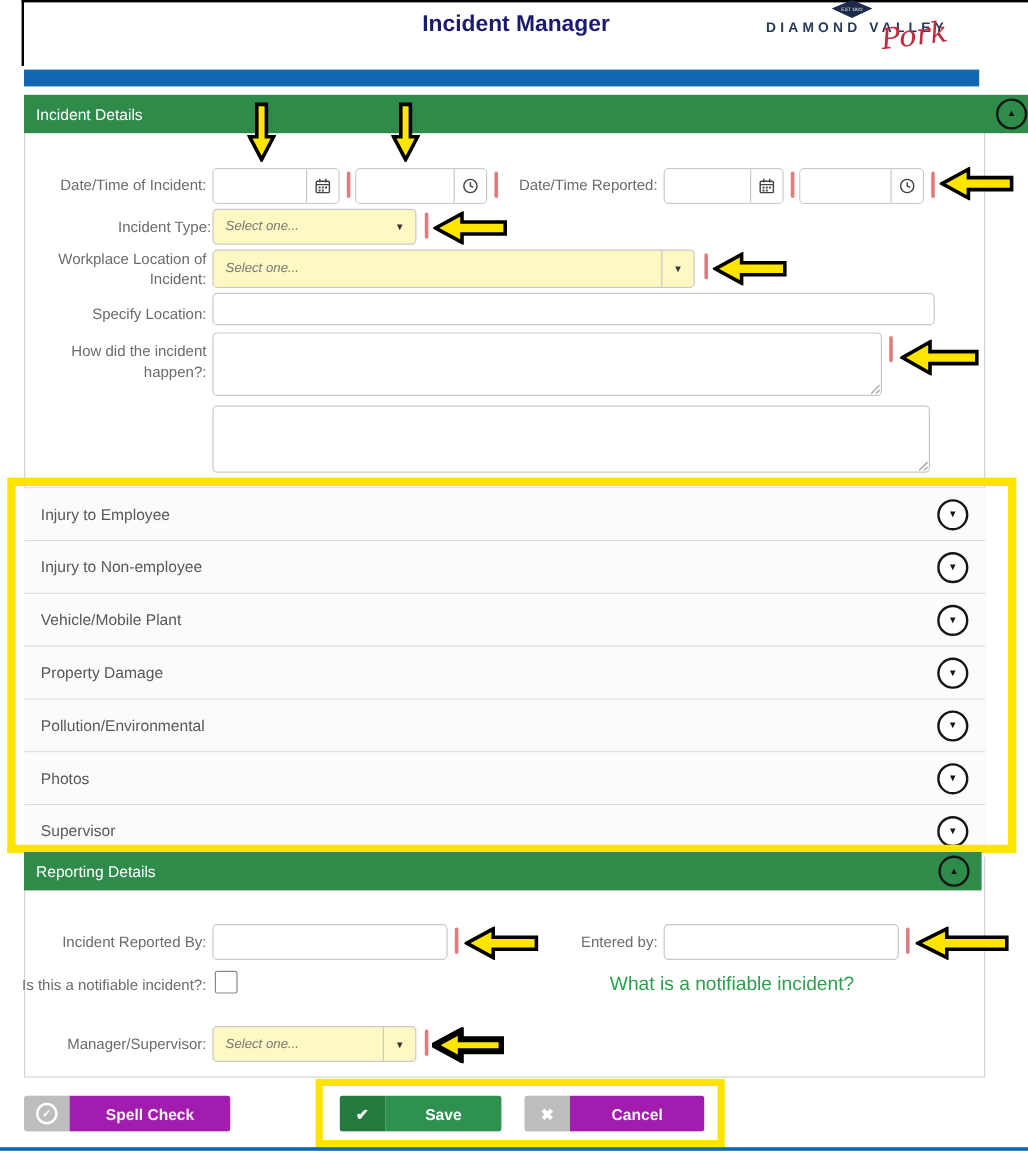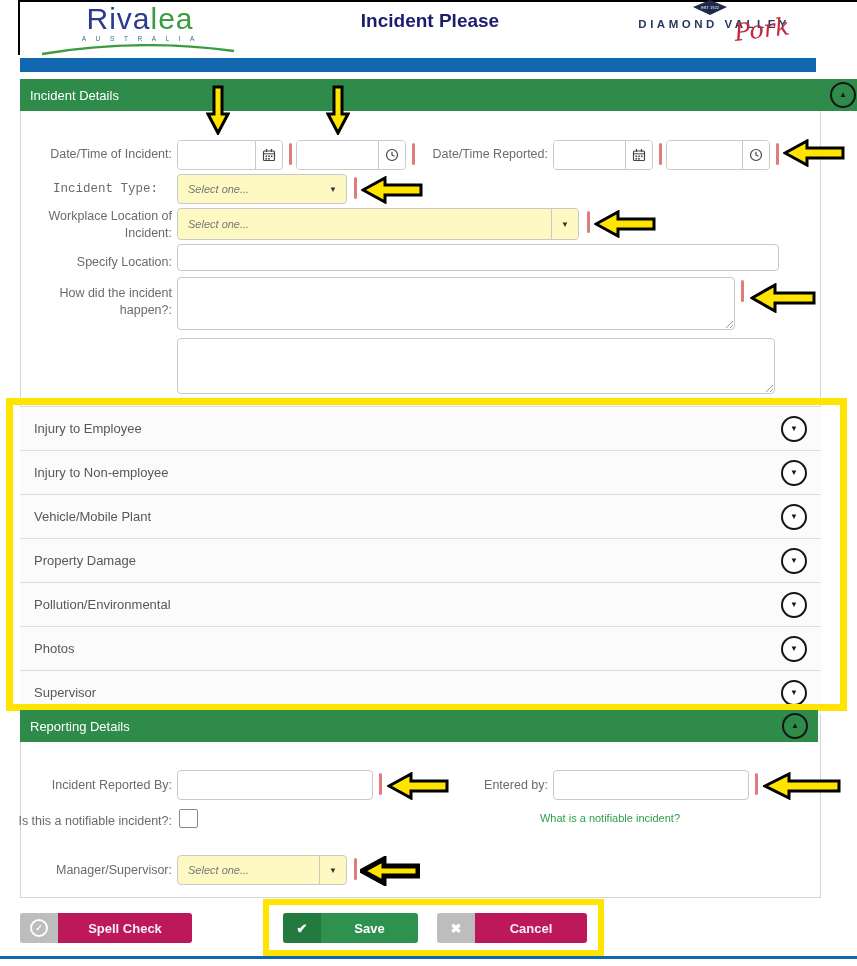--- a/index.html
+++ b/index.html
@@ -29,49 +29,40 @@
   .acc-row:last-child{border-bottom:none;}
   .acc-label{color:#585858;font-size:13px;}
   .ta{box-sizing:border-box;border:1px solid #c9c9c9;border-radius:4px;resize:none;
       font-family:"Liberation Sans",sans-serif;font-size:12px;padding:4px 6px;outline:none;}
   .grip{position:absolute;width:10px;height:10px;pointer-events:none;}
   .btn{display:flex;align-items:stretch;border:none;border-radius:3px;overflow:hidden;padding:0;cursor:pointer;
        font-family:"Liberation Sans",sans-serif;}
   .btn .iconseg{width:38px;display:flex;align-items:center;justify-content:center;color:#fff;font-size:13px;font-weight:bold;}
   .btn .btn-label{flex:1;display:flex;align-items:center;justify-content:center;color:#fff;font-weight:bold;font-size:13px;}
   .btn.gray .iconseg{background:#bdbdbd;}
-  .btn.gray .btn-label{background:#be185d;color:#f2f2f2;}
+  .btn.gray .btn-label{background:#a21caf;color:#f2f2f2;}
   .btn.green .iconseg{background:#237a3e;}
   .btn.green .btn-label{background:#2e9150;}
   .circ-check{width:14px;height:14px;border:2px solid #fff;border-radius:50%;display:flex;align-items:center;
               justify-content:center;font-size:9px;font-weight:bold;color:#fff;}
   .hl-frame{border:7px solid #ffe400;pointer-events:none;}
   .checkbox{width:19px;height:19px;border:1px solid #8a8a8a;border-radius:2px;background:#fff;cursor:pointer;}
-  .link{color:#2f9e4e;font-size:11px;cursor:pointer;}
+  .link{color:#2f9e4e;font-size:16px;cursor:pointer;}
   svg{display:block;}
 </style>
 </head>
 <body>
 
 <div class="canvas">
 
   <div class="abs" style="left:18px;top:0;width:839px;height:2px;background:#000;"></div>
   <div class="abs" style="left:18px;top:0;width:2px;height:55px;background:#000;"></div>
 
-  <div class="abs" style="left:40px;top:4px;width:200px;height:52px;">
-    <div style="text-align:center;font-size:30px;font-weight:500;letter-spacing:1px;line-height:1;">
-      <span style="color:#2b3a8f;">Riva</span><span style="color:#3a9c3f;">lea</span>
-    </div>
-    <div style="text-align:center;font-size:6.5px;letter-spacing:4px;color:#2b6e8f;margin-top:1px;">A U S T R A L I A</div>
-    <svg width="196" height="12" viewBox="0 0 196 12" style="margin-top:2px;">
-      <path d="M2,10 Q98,-6 194,7" stroke="#3a9c3f" stroke-width="2.4" fill="none"></path>
-    </svg>
-  </div>
-
-  <div class="abs" style="left:270px;top:10px;width:320px;text-align:center;font-size:19px;font-weight:600;color:#1b1b70;">Incident Please</div>
+
+  <div class="abs" style="left:270px;top:10px;width:320px;text-align:center;font-size:19px;font-weight:600;color:#1b1b70;">Incident Manager</div>
 
   <div class="abs" style="left:630px;top:0;width:160px;height:58px;text-align:right;">
     <svg width="34" height="15" viewBox="0 0 34 15" style="margin:0 auto;">
       <polygon points="17,0 34,7 17,15 0,7" fill="#1e2a4a"></polygon>
       <text x="17" y="9" text-anchor="middle" font-size="4" fill="#ffffff">EST 1922</text>
     </svg>
     <div style="font-size:11.5px;font-weight:bold;letter-spacing:3.5px;color:#253a5e;margin-top:3px;">DIAMOND VALLEY</div>
     <div style="font-family:'DejaVu Serif',serif;font-style:italic;font-size:24px;color:#c22a3d;margin-top:-8px;transform:rotate(-7deg);">Pork</div>
   </div>
 
@@ -139,21 +130,21 @@
     <input type="text" value="" style="">
     <span class="addon">
       <svg width="14" height="14" viewBox="0 0 14 14">
           <circle cx="7" cy="7" r="5.5" fill="none" stroke="#444" stroke-width="1.2"></circle>
           <path d="M7,3.8 L7,7 L9.4,8.2" fill="none" stroke="#444" stroke-width="1.2"></path>
         </svg>
     </span>
   </div>
   <div class="abs pipe" style="left:776px;top:143px;"></div>
 
-  <div class="abs label" style="left:8px;top:181px;width:150px;font-family:Liberation Mono, monospace;">Incident Type:</div>
+  <div class="abs label" style="left:26px;top:181px;width:150px;">Incident Type:</div>
   <div class="abs fake-select" style="left:177px;top:174px;width:170px;height:30px;">
     <span class="sel-text">Select one...</span>
     <span class="caret">▼</span>
   </div>
   <div class="abs pipe" style="left:354px;top:177px;"></div>
 
   <div class="abs label" style="left:22px;top:208px;width:150px;">Workplace Location of Incident:</div>
   <div class="abs fake-select" style="left:177px;top:208px;width:402px;height:32px;">
     <span class="sel-text">Select one...</span>
     <span class="caret seg">▼</span>

